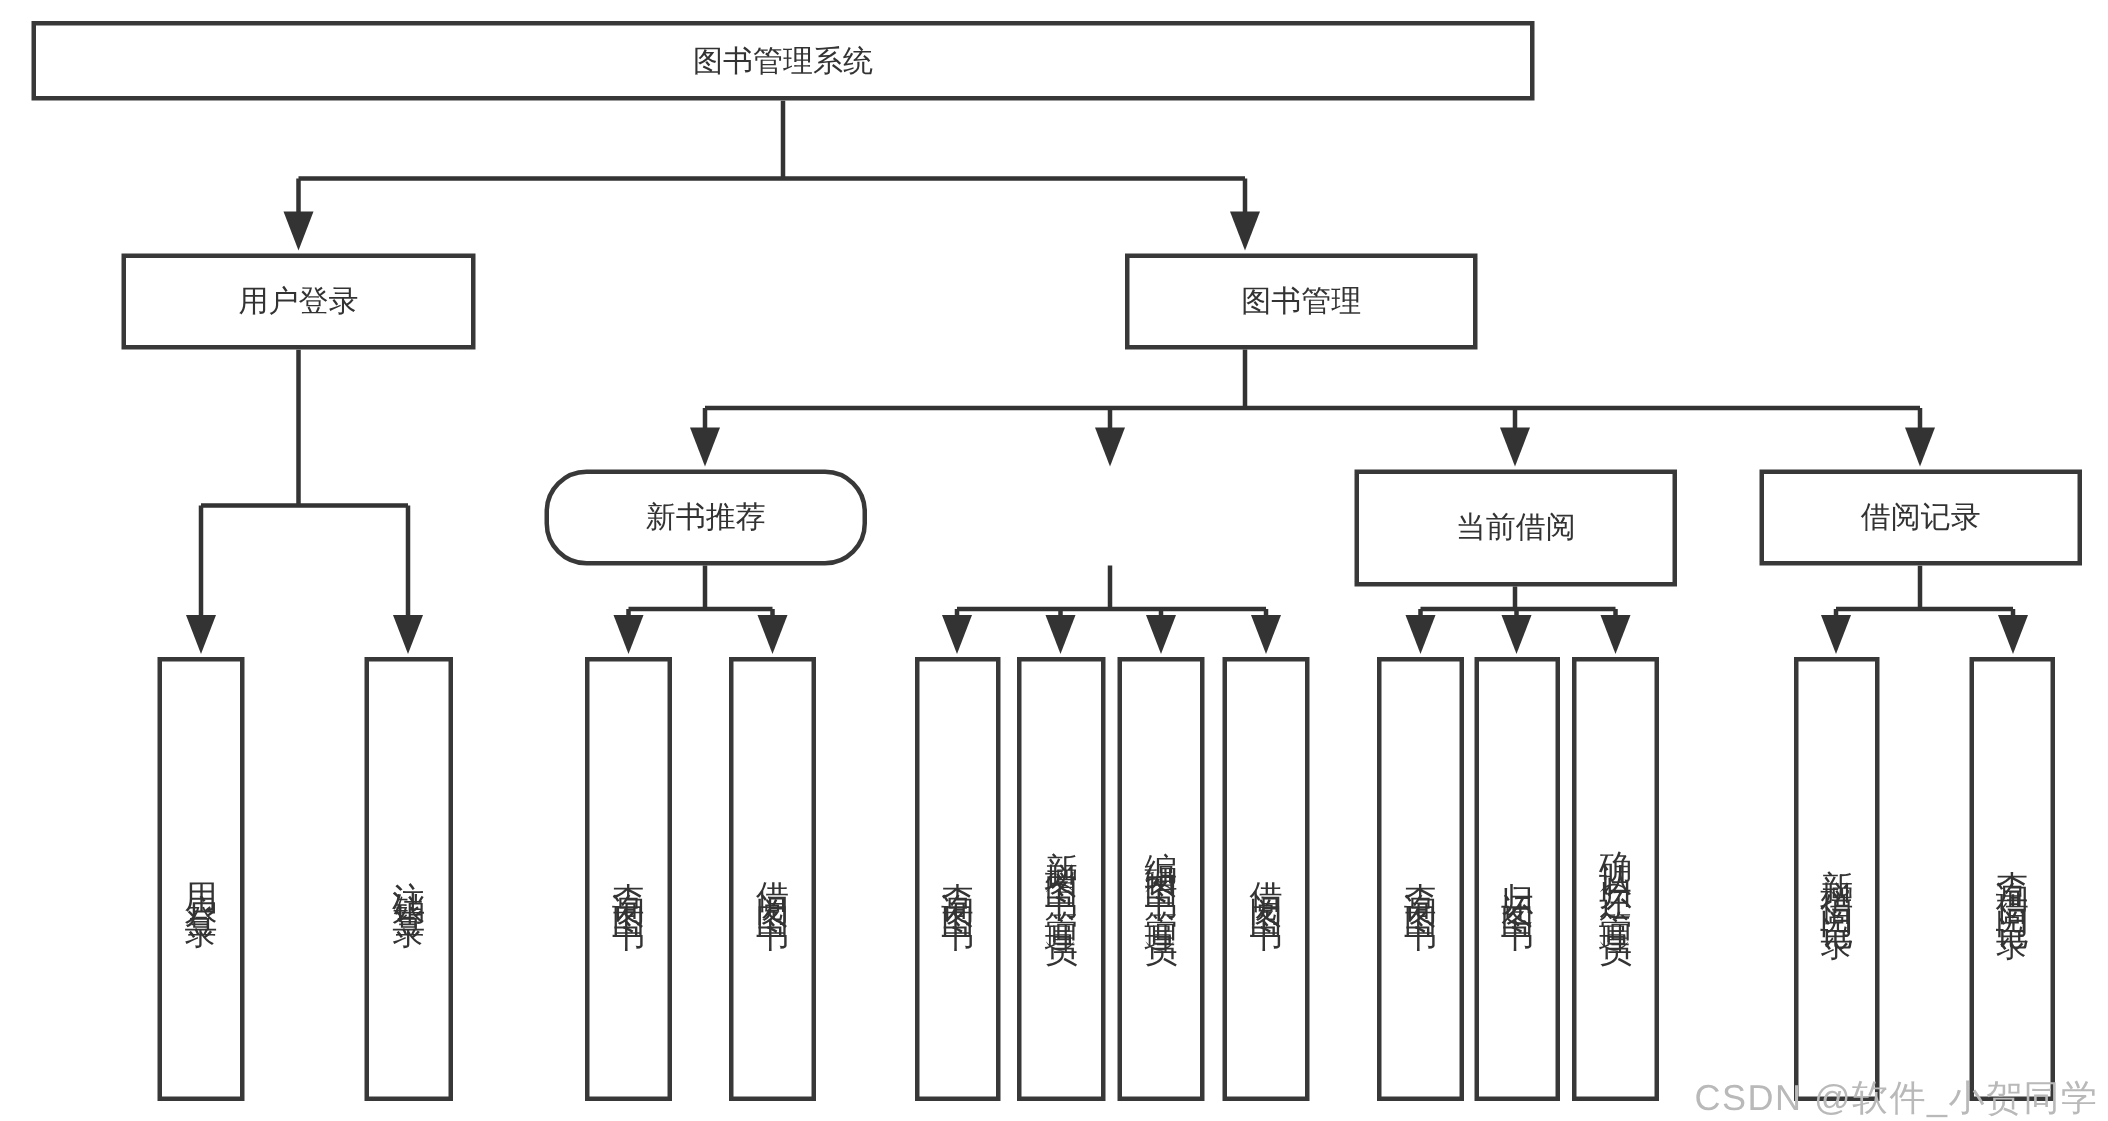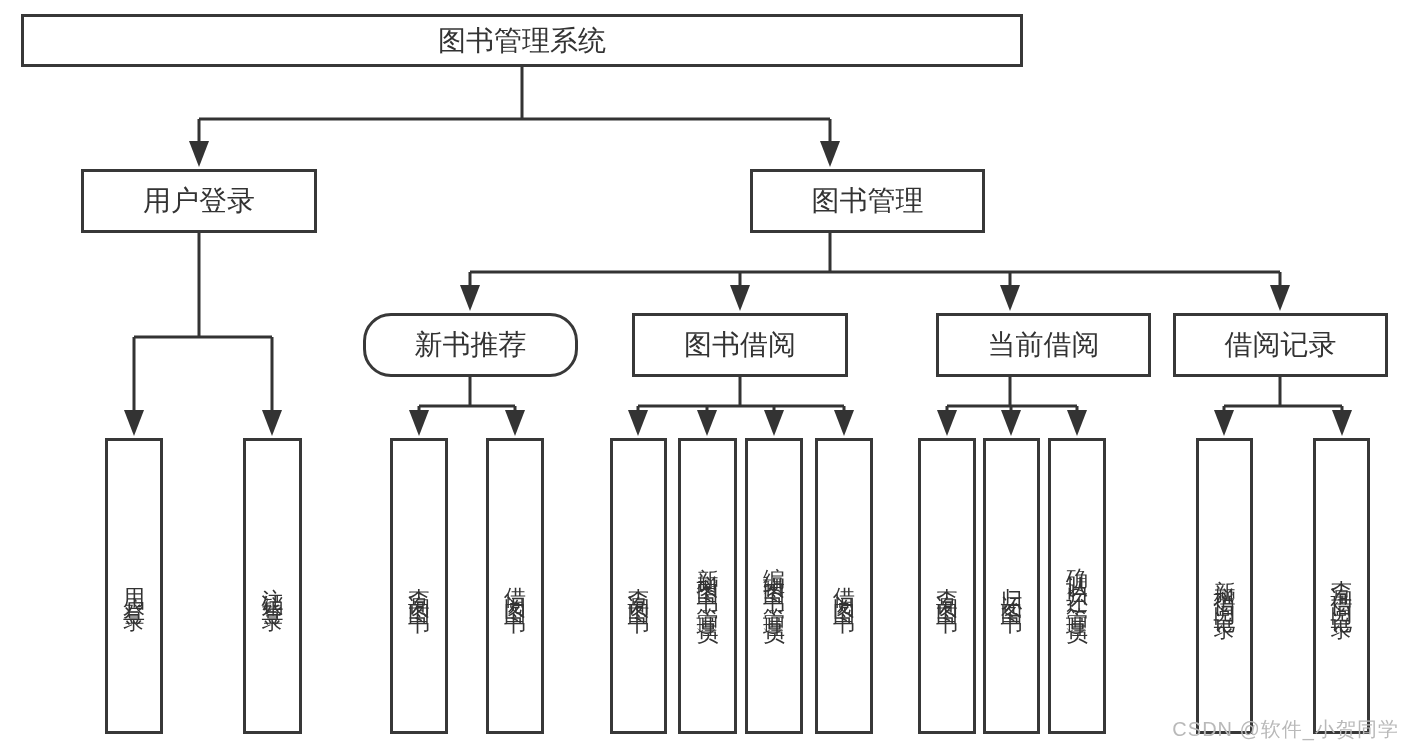--- a/index.html
+++ b/index.html
@@ -28,36 +28,36 @@
     stroke: none;
   }
   .node {
     position: absolute;
     border: 3px solid var(--border, #383838);
     background: #ffffff;
     display: flex;
     align-items: center;
     justify-content: center;
     color: var(--text, #333333);
-    font-size: 28px;
+    font-size: 20px;
     line-height: 1;
     white-space: nowrap;
   }
   .leaf {
     writing-mode: vertical-rl;
     text-orientation: mixed;
     font-size: 22px;
     letter-spacing: 8px;
     white-space: normal;
   }
   .watermark {
     position: absolute;
     right: 6px;
     top: 716px;
-    font-size: 20px;
+    font-size: 24px;
     color: var(--watermark, #b9b9b9);
     letter-spacing: 1px;
     z-index: 5;
   }
 </style>
 </head>
 <body>
 
 <div class="canvas">
 
@@ -95,22 +95,21 @@
     <polygon points="1214,410 1234,410 1224,436"></polygon>
     <polygon points="1332,410 1352,410 1342,436"></polygon>
   </svg>
 
   <div class="node" style="left:21px; top:14px; width:1002px; height:53px;">图书管理系统</div>
 
   <div class="node" style="left:81px; top:169px; width:236px; height:64px;">用户登录</div>
   <div class="node" style="left:712px; top:169px; width:235px; height:64px;margin-left:38px;">图书管理</div>
 
   <div class="node" style="left:363px; top:313px; width:215px; height:64px;border-radius:28px;">新书推荐</div>
-  <div class="node" style="left:632px; top:313px; width:216px; height:64px;">图书借阅</div>
-  <div class="node" style="left:936px; top:313px; width:215px; height:64px;">当前借阅</div>
+  <div class="node" style="left:903px; top:313px; width:215px; height:78px;">当前借阅</div>
   <div class="node" style="left:1173px; top:313px; width:215px; height:64px;">借阅记录</div>
 
   <div class="node leaf" style="left:105px; top:438px; width:58px; height:296px;">用户登录</div>
   <div class="node leaf" style="left:243px; top:438px; width:59px; height:296px;">注销登录</div>
 
   <div class="node leaf" style="left:390px; top:438px; width:58px; height:296px;">查询图书</div>
   <div class="node leaf" style="left:486px; top:438px; width:58px; height:296px;">借阅图书</div>
 
   <div class="node leaf" style="left:610px; top:438px; width:57px; height:296px;">查询图书</div>
   <div class="node leaf" style="left:678px; top:438px; width:59px; height:296px;">新增图书（管理员）</div>

